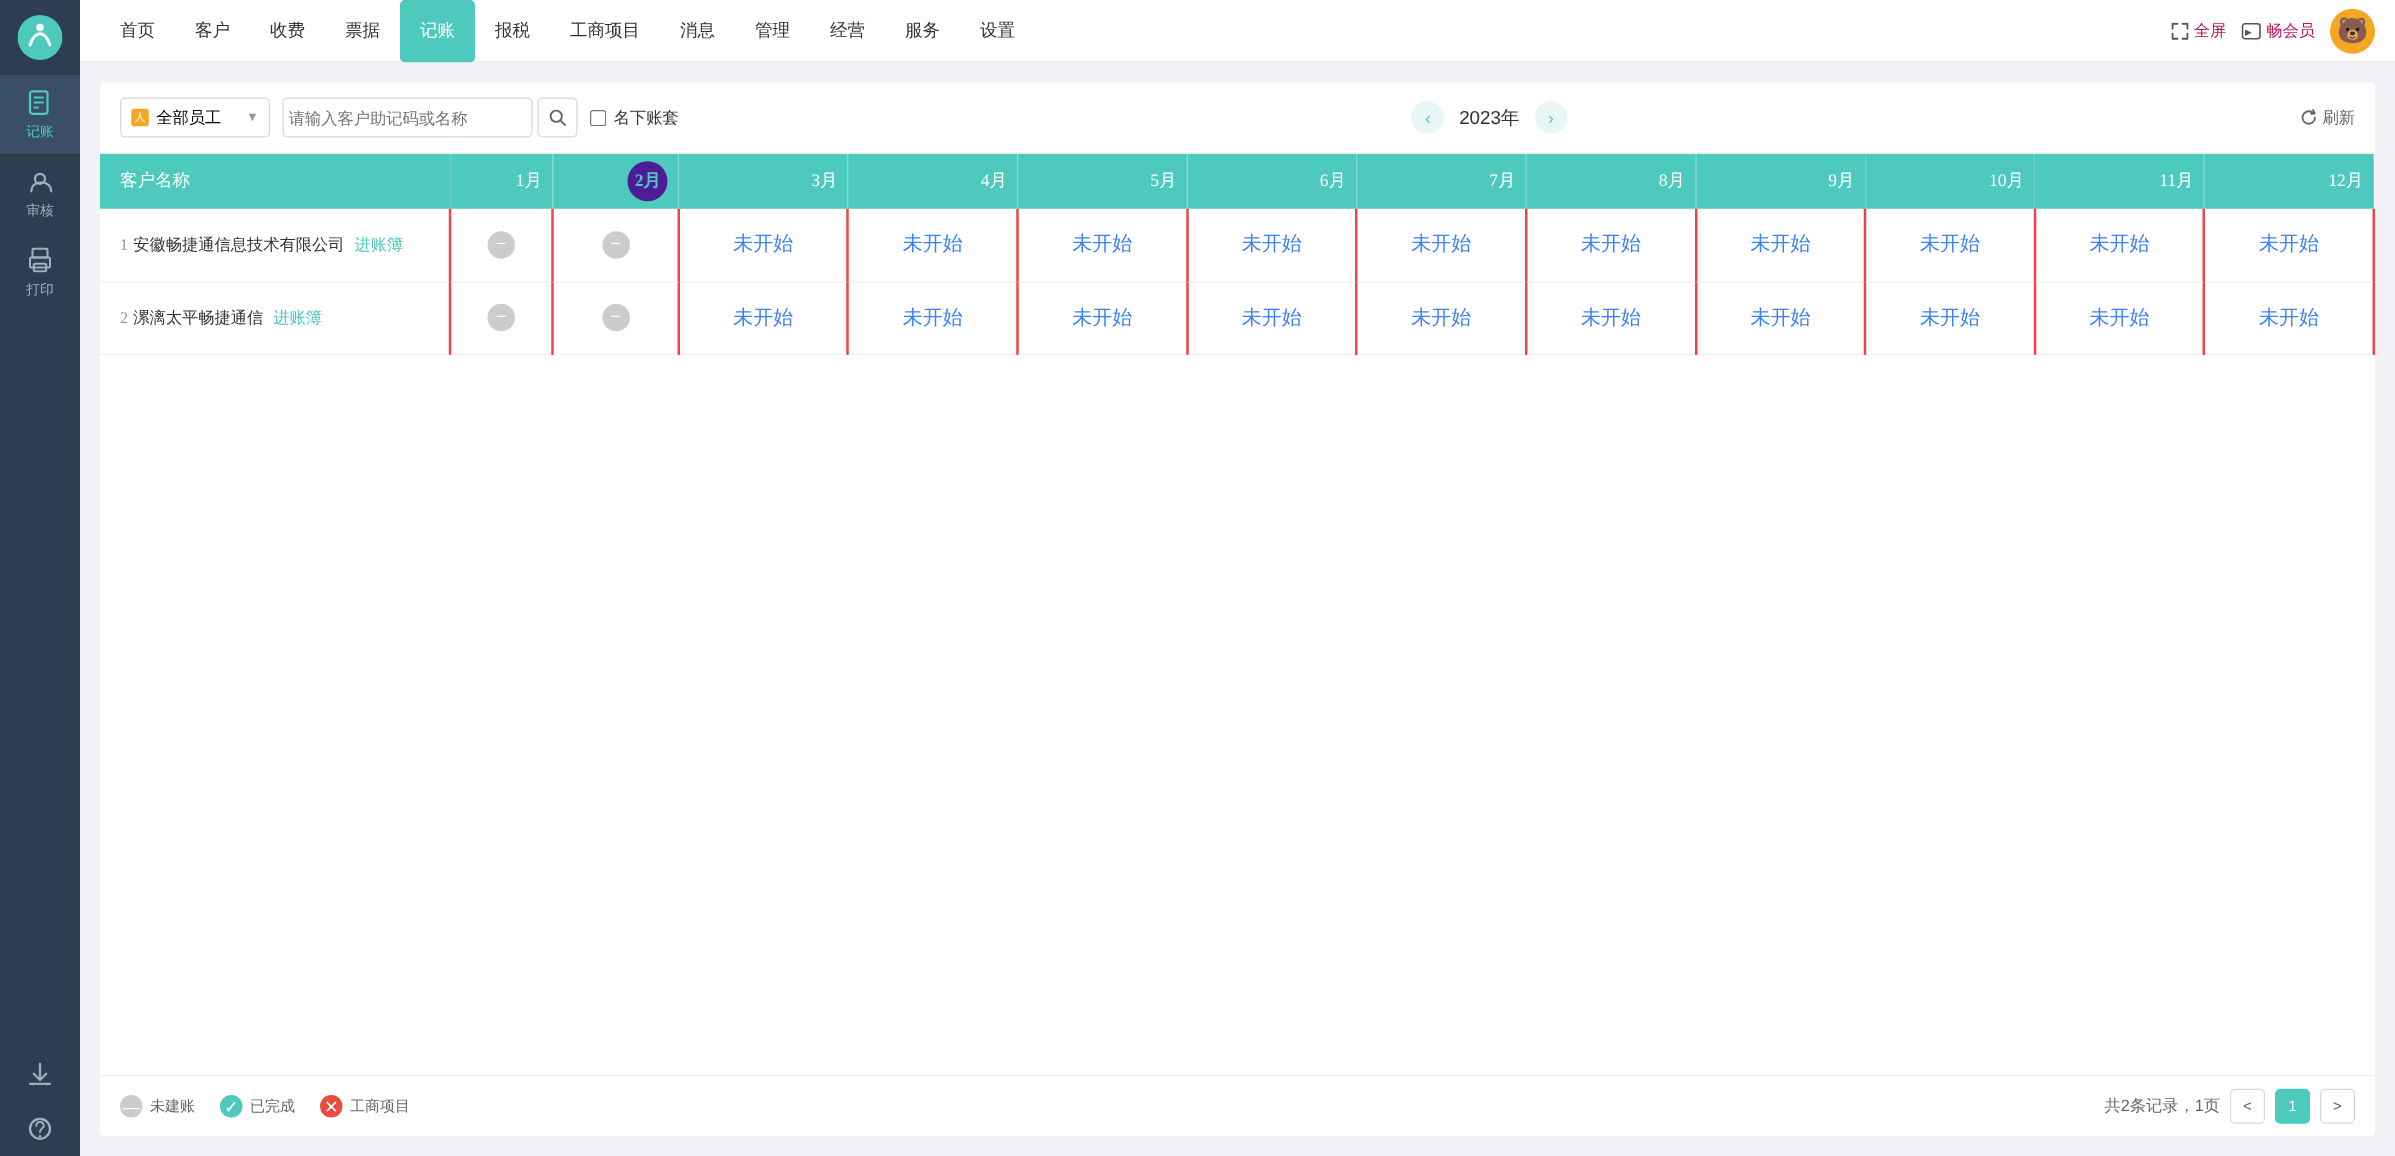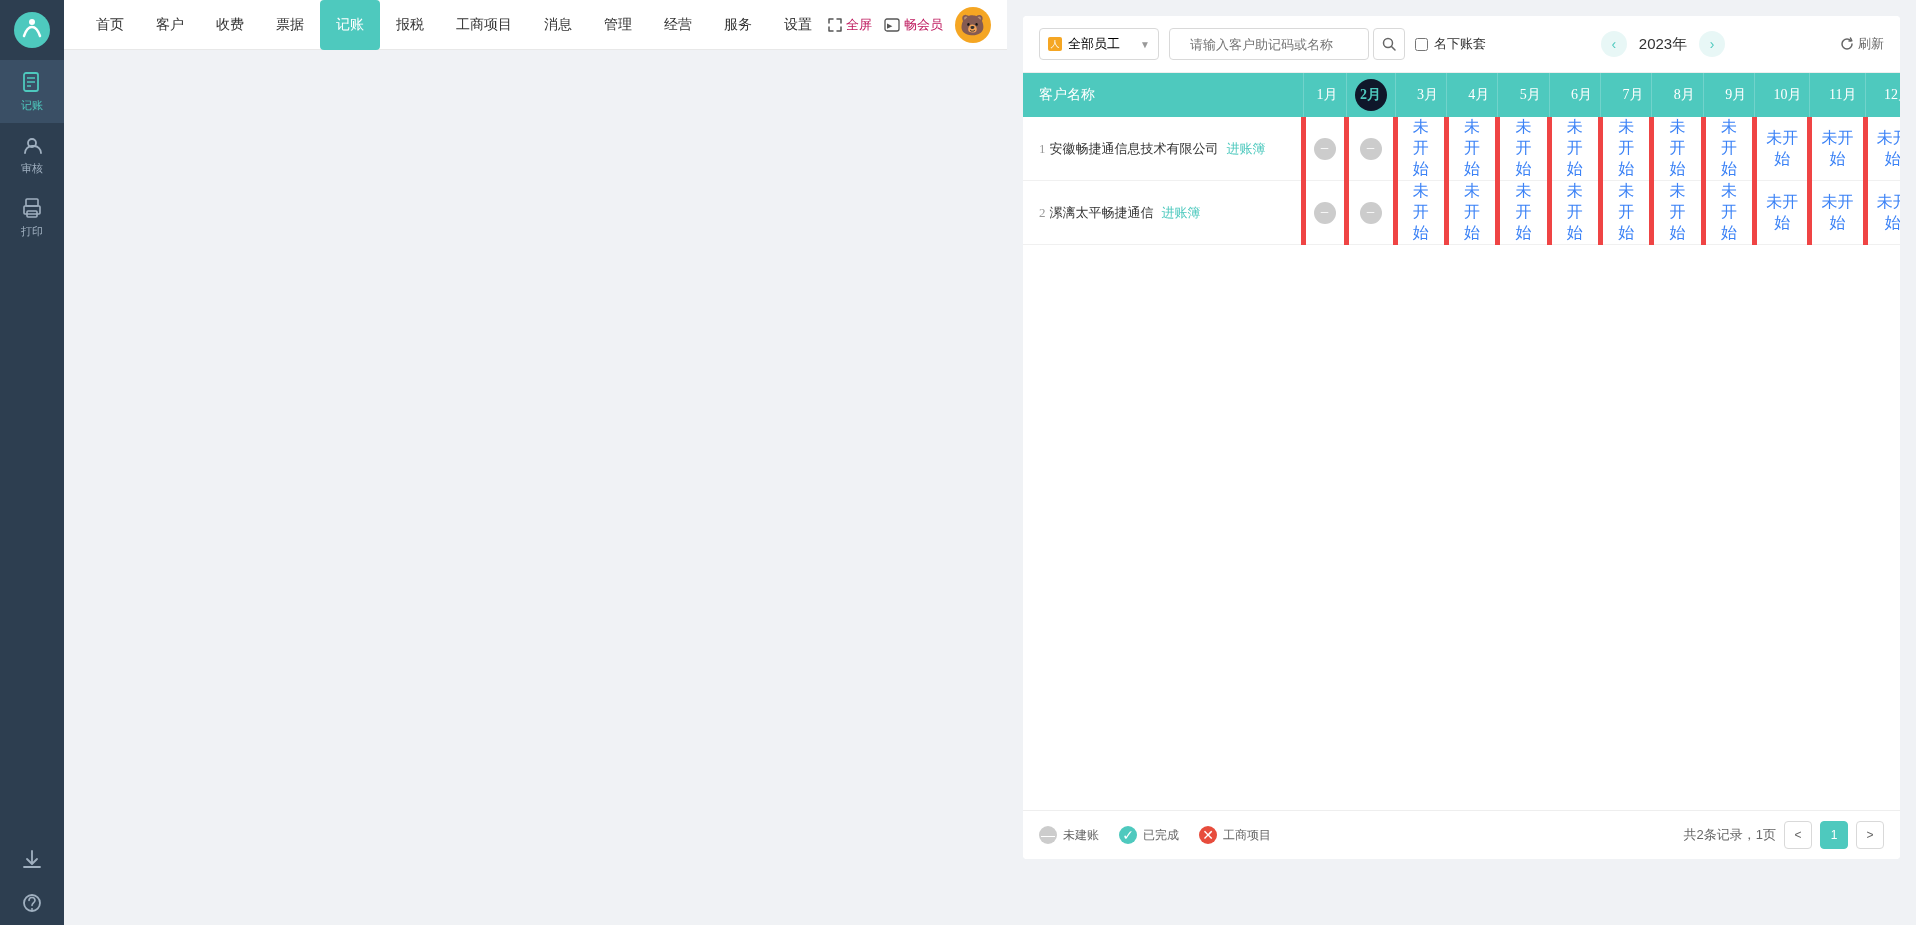--- a/index.html
+++ b/index.html
@@ -37,21 +37,21 @@
     }
     .sidebar-item.active { background: #3a4f65; color: #4ec9be; }
     .sidebar-icon { width: 24px; height: 24px; display: flex; align-items: center; justify-content: center; font-size: 18px; }
     .sidebar-bottom { margin-top: auto; }
     .sidebar-bottom .sidebar-item { color: #a0b0c0; }
 
     
     .main-area {
       flex: 1;
       display: flex;
-      flex-direction: row;
+      flex-direction: column;
       overflow: hidden;
     }
 
     
     .topnav {
       background: #fff;
       height: 50px;
       display: flex;
       align-items: center;
       padding: 0 16px;
@@ -149,21 +149,21 @@
       align-items: center;
       justify-content: center;
       font-size: 9px;
       color: #fff;
       flex-shrink: 0;
     }
     .filter-select .chevron { color: #999; font-size: 10px; margin-left: auto; }
     .search-input {
       border: 1px solid #d9d9d9;
       border-radius: 4px;
-      padding: 4px 20px;
+      padding: 4px 4px;
       font-size: 13px;
       height: 32px;
       width: 200px;
       outline: none;
       color: #999;
     }
     .search-btn {
       height: 32px;
       width: 32px;
       border: 1px solid #d9d9d9;
@@ -240,38 +240,38 @@
     }
     thead th:first-child {
       text-align: left;
       padding-left: 16px;
       width: 280px;
     }
     .month-current {
       display: inline-flex;
       width: 32px;
       height: 32px;
-      background: #0f172a;
+      background: #4c1d95;
       color: #4ec9be;
       border-radius: 50%;
       align-items: center;
       justify-content: center;
       font-weight: bold;
     }
 
     tbody tr {
       border-bottom: 1px solid #f0f0f0;
       height: 58px;
     }
     tbody td {
       text-align: center;
       padding: 0 8px;
       font-size: 13px;
       color: #333;
-      border-right: 5px solid #ef4444;
+      border-right: 2px solid #ef4444;
     }
     tbody td:first-child {
       text-align: left;
       padding-left: 16px;
     }
     .client-name { color: #333; font-size: 13px; }
     .client-link { color: #4ec9be; cursor: pointer; margin-left: 8px; text-decoration: none; }
     .status-not-started { color: #3b82f6; font-size: 16px; }
     .status-dash {
       width: 22px;

